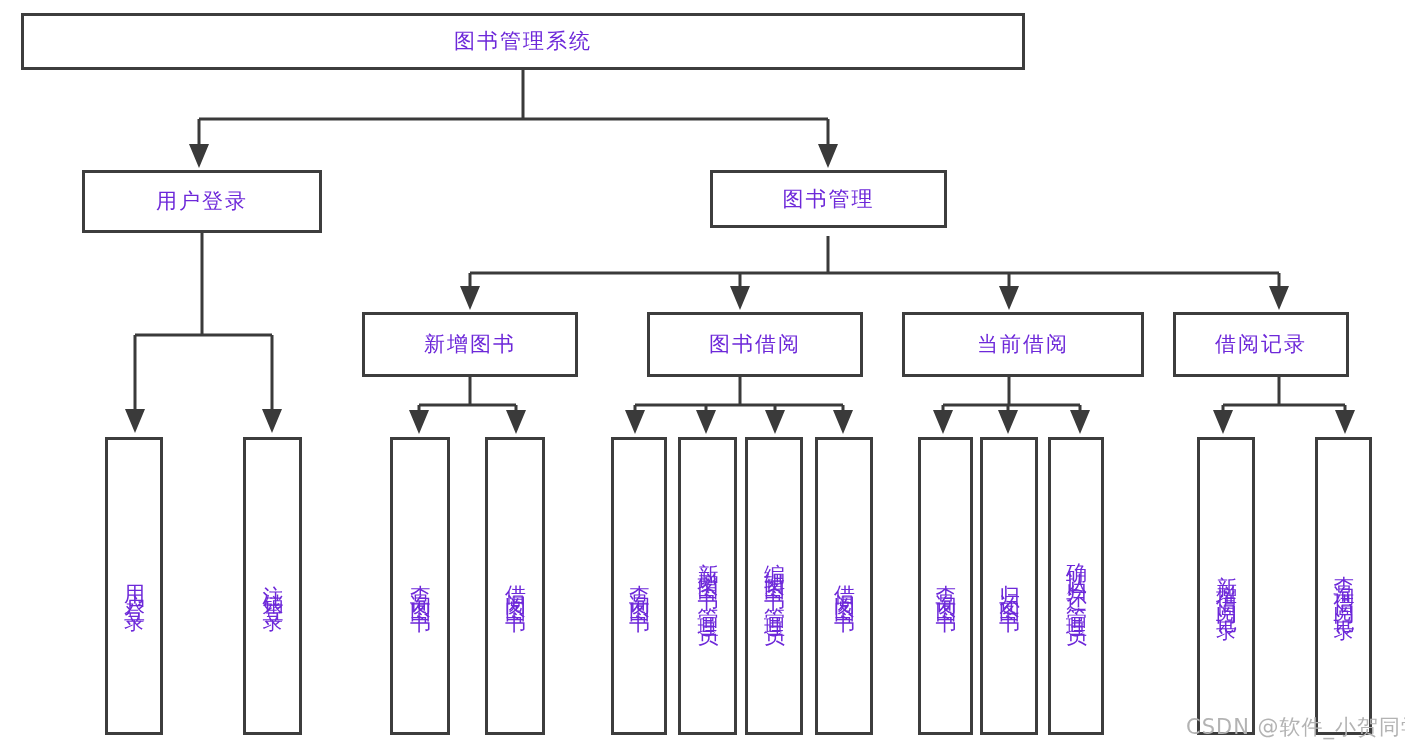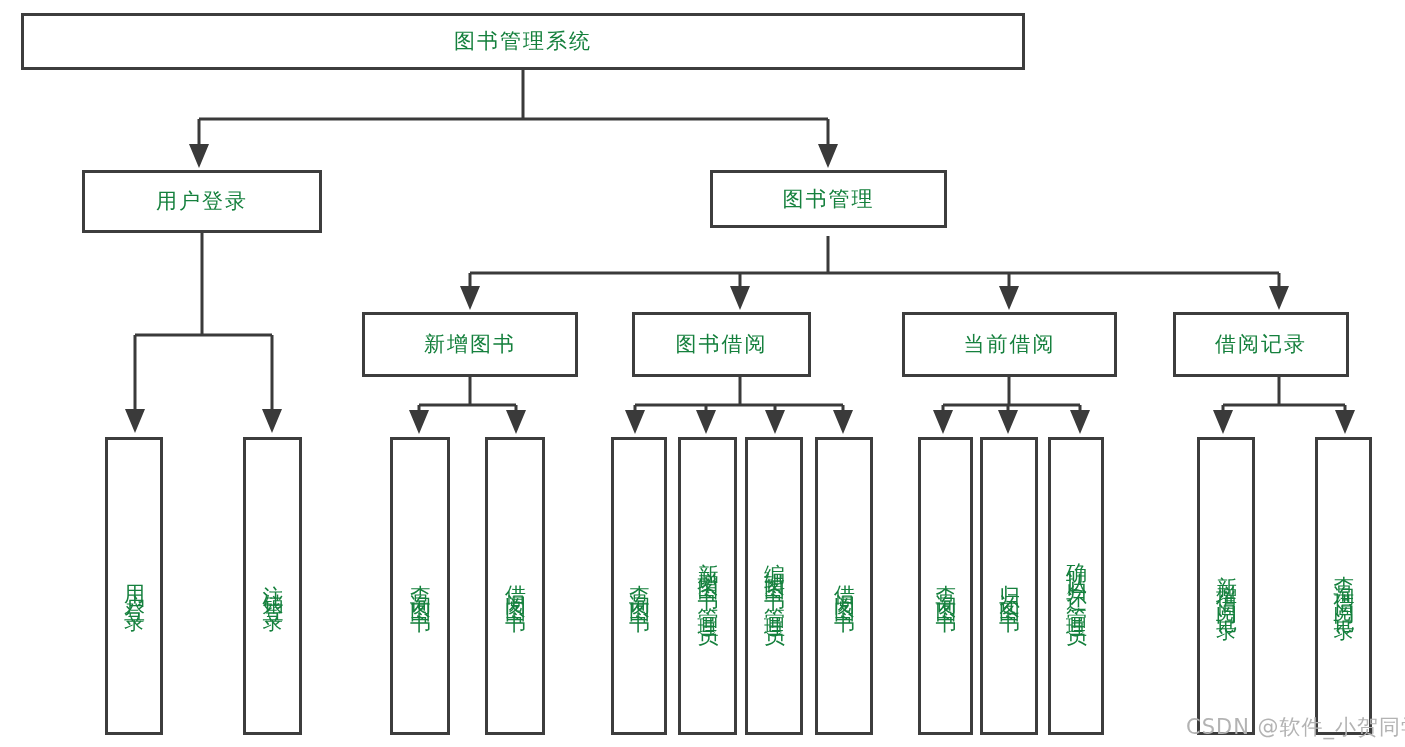--- a/index.html
+++ b/index.html
@@ -12,21 +12,21 @@
   }
   .node{
     position:absolute;
     box-sizing:border-box;
     background:#ffffff;
     border:3px solid #3d3d3d;
     display:flex;
     align-items:center;
     justify-content:center;
     font-size:21px;
-    color:#15803d;
+    color:#6d28d9;
     letter-spacing:2px;
     line-height:1;
     z-index:2;
   }
   .leaf{
     writing-mode:vertical-rl;
     text-orientation:mixed;
     letter-spacing:9px;
     font-size:21px;
     padding:6px 0;
@@ -80,22 +80,22 @@
              M1070 410 H1090 L1080 434 Z
              M1213 410 H1233 L1223 434 Z  M1335 410 H1355 L1345 434 Z" fill="#3a3a3a" stroke="none"></path>
   </svg>
 
   <div class="node" style="left:21px;top:13px;width:1004px;height:57px">图书管理系统</div>
 
   <div class="node" style="left:82px;top:170px;width:240px;height:63px">用户登录</div>
   <div class="node" style="left:710px;top:170px;width:237px;height:58px">图书管理</div>
 
   <div class="node" style="left:362px;top:312px;width:216px;height:65px">新增图书</div>
-  <div class="node" style="left:632px;top:312px;width:179px;height:65px">图书借阅</div>
-  <div class="node" style="left:902px;top:312px;width:215px;height:65px">当前借阅</div>
+  <div class="node" style="left:647px;top:312px;width:216px;height:65px">图书借阅</div>
+  <div class="node" style="left:902px;top:312px;width:242px;height:65px">当前借阅</div>
   <div class="node" style="left:1173px;top:312px;width:176px;height:65px">借阅记录</div>
 
   <div class="node leaf" style="left:105px;top:437px;width:58px;height:298px">用户登录</div>
   <div class="node leaf" style="left:243px;top:437px;width:59px;height:298px">注销登录</div>
 
   <div class="node leaf" style="left:390px;top:437px;width:60px;height:298px">查询图书</div>
   <div class="node leaf" style="left:485px;top:437px;width:60px;height:298px">借阅图书</div>
 
   <div class="node leaf" style="left:611px;top:437px;width:56px;height:298px">查询图书</div>
   <div class="node leaf" style="left:678px;top:437px;width:59px;height:298px">新增图书（管理员）</div>

